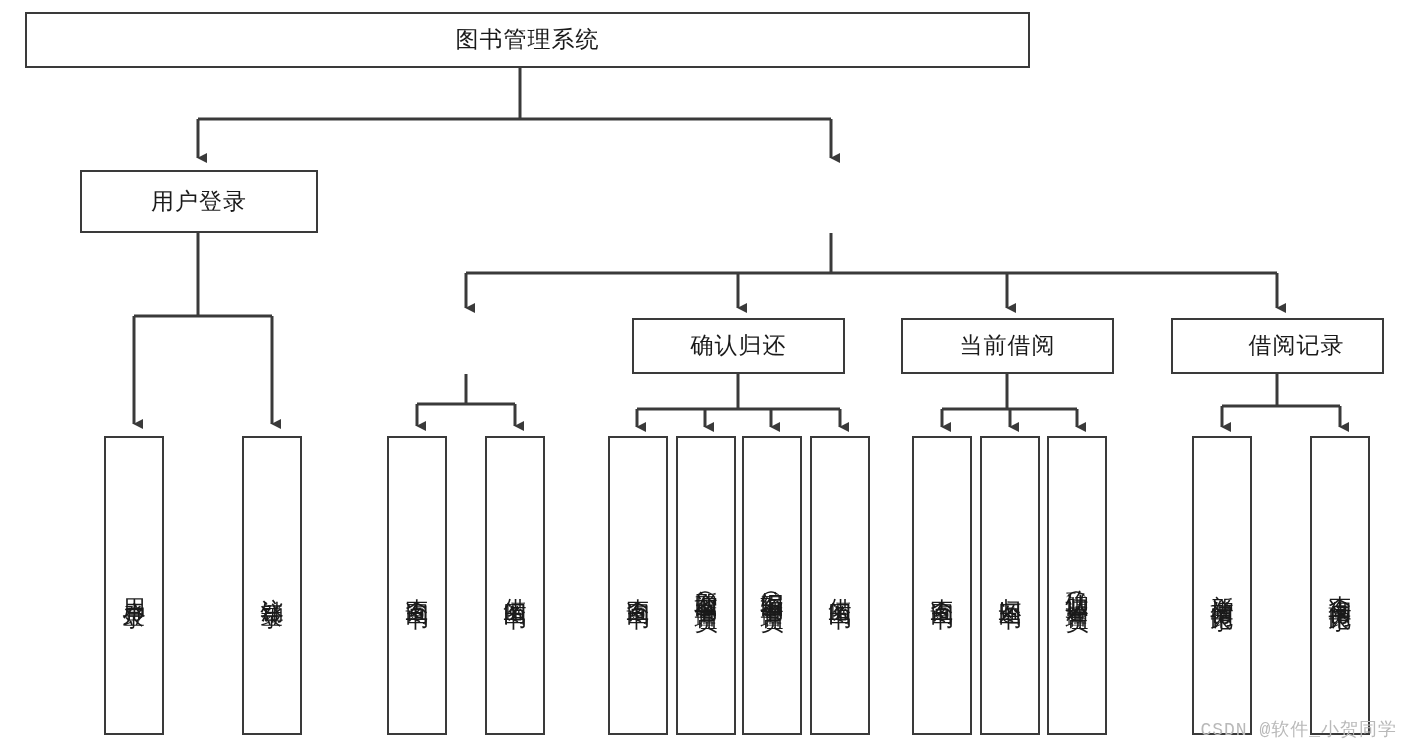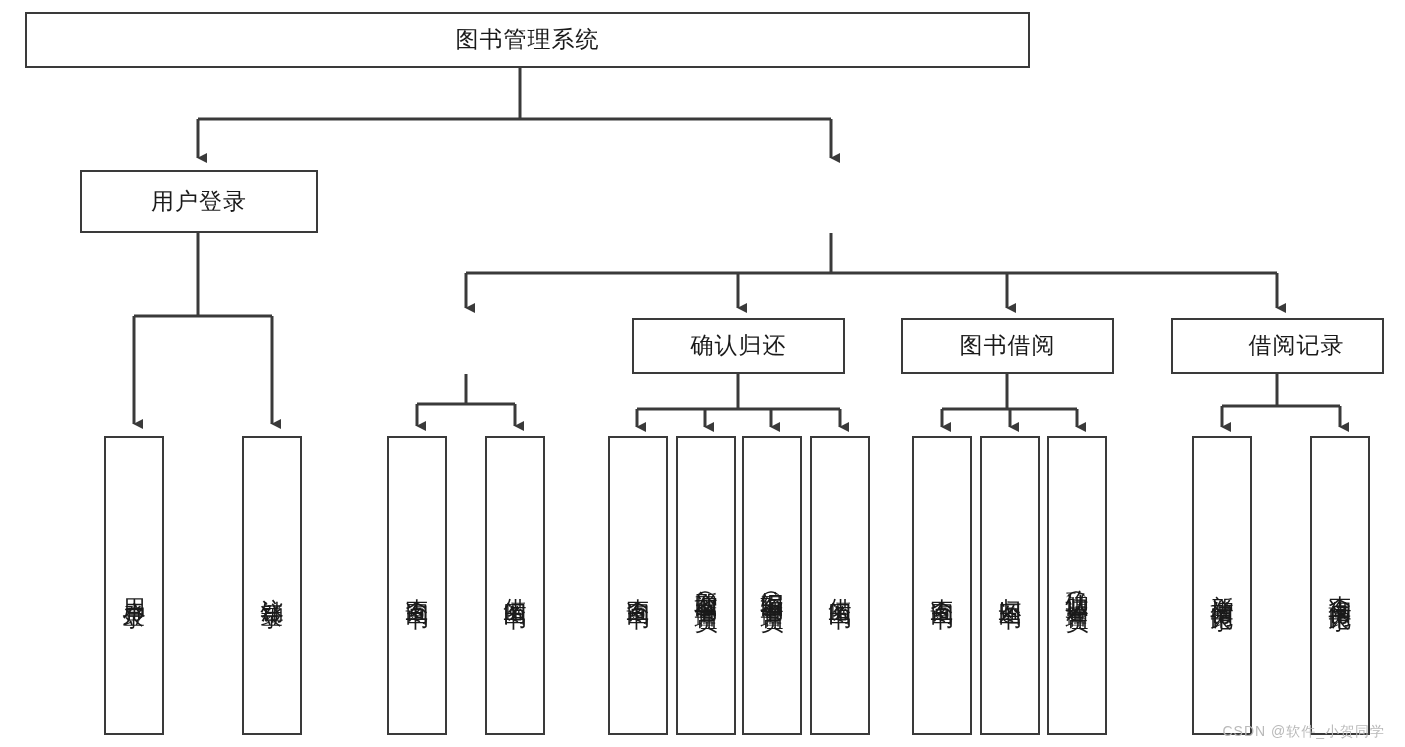--- a/index.html
+++ b/index.html
@@ -40,28 +40,28 @@
     padding:6px 0;
     text-align:center;
   }
   .node.vert > span{
     writing-mode:vertical-rl;
     text-orientation:upright;
     display:block;
   }
   #watermark{
     position:absolute;
-    right:20px;
+    right:8px;
     bottom:6px;
-    font-size:14px;
+    font-size:18px;
     color:#b9b9b9;
     letter-spacing:1px;
     white-space:nowrap;
     pointer-events:none;
-    font-family:Liberation Sans, sans-serif;
+    font-family:Liberation Mono, monospace;
   }
 </style>
 </head>
 <body>
 
 <div id="diagram-root">
 
   <svg id="edges" viewBox="0 0 1405 747" xmlns="http://www.w3.org/2000/svg">
     <defs>
       <marker id="arrow" viewBox="0 0 12 12" refX="6" refY="11" markerWidth="10" markerHeight="10" orient="auto-start-reverse" markerUnits="userSpaceOnUse">
@@ -122,21 +122,21 @@
   </div>
 
   <div class="node horiz" style="left:80px;top:170px;width:238px;height:63px;">
     <span>用户登录</span>
   </div>
 
   <div class="node horiz" style="left:632px;top:318px;width:213px;height:56px;">
     <span>确认归还</span>
   </div>
   <div class="node horiz" style="left:901px;top:318px;width:213px;height:56px;">
-    <span>图书借阅</span>
+    <span>当前借阅</span>
   </div>
   <div class="node horiz" style="left:1171px;top:318px;width:213px;height:56px;padding-left:38px;">
     <span>借阅记录</span>
   </div>
 
   <div class="node vert" style="left:104px;top:436px;width:60px;height:299px;">
     <span>用户登录</span>
   </div>
   <div class="node vert" style="left:242px;top:436px;width:60px;height:299px;">
     <span>注销登录</span>

